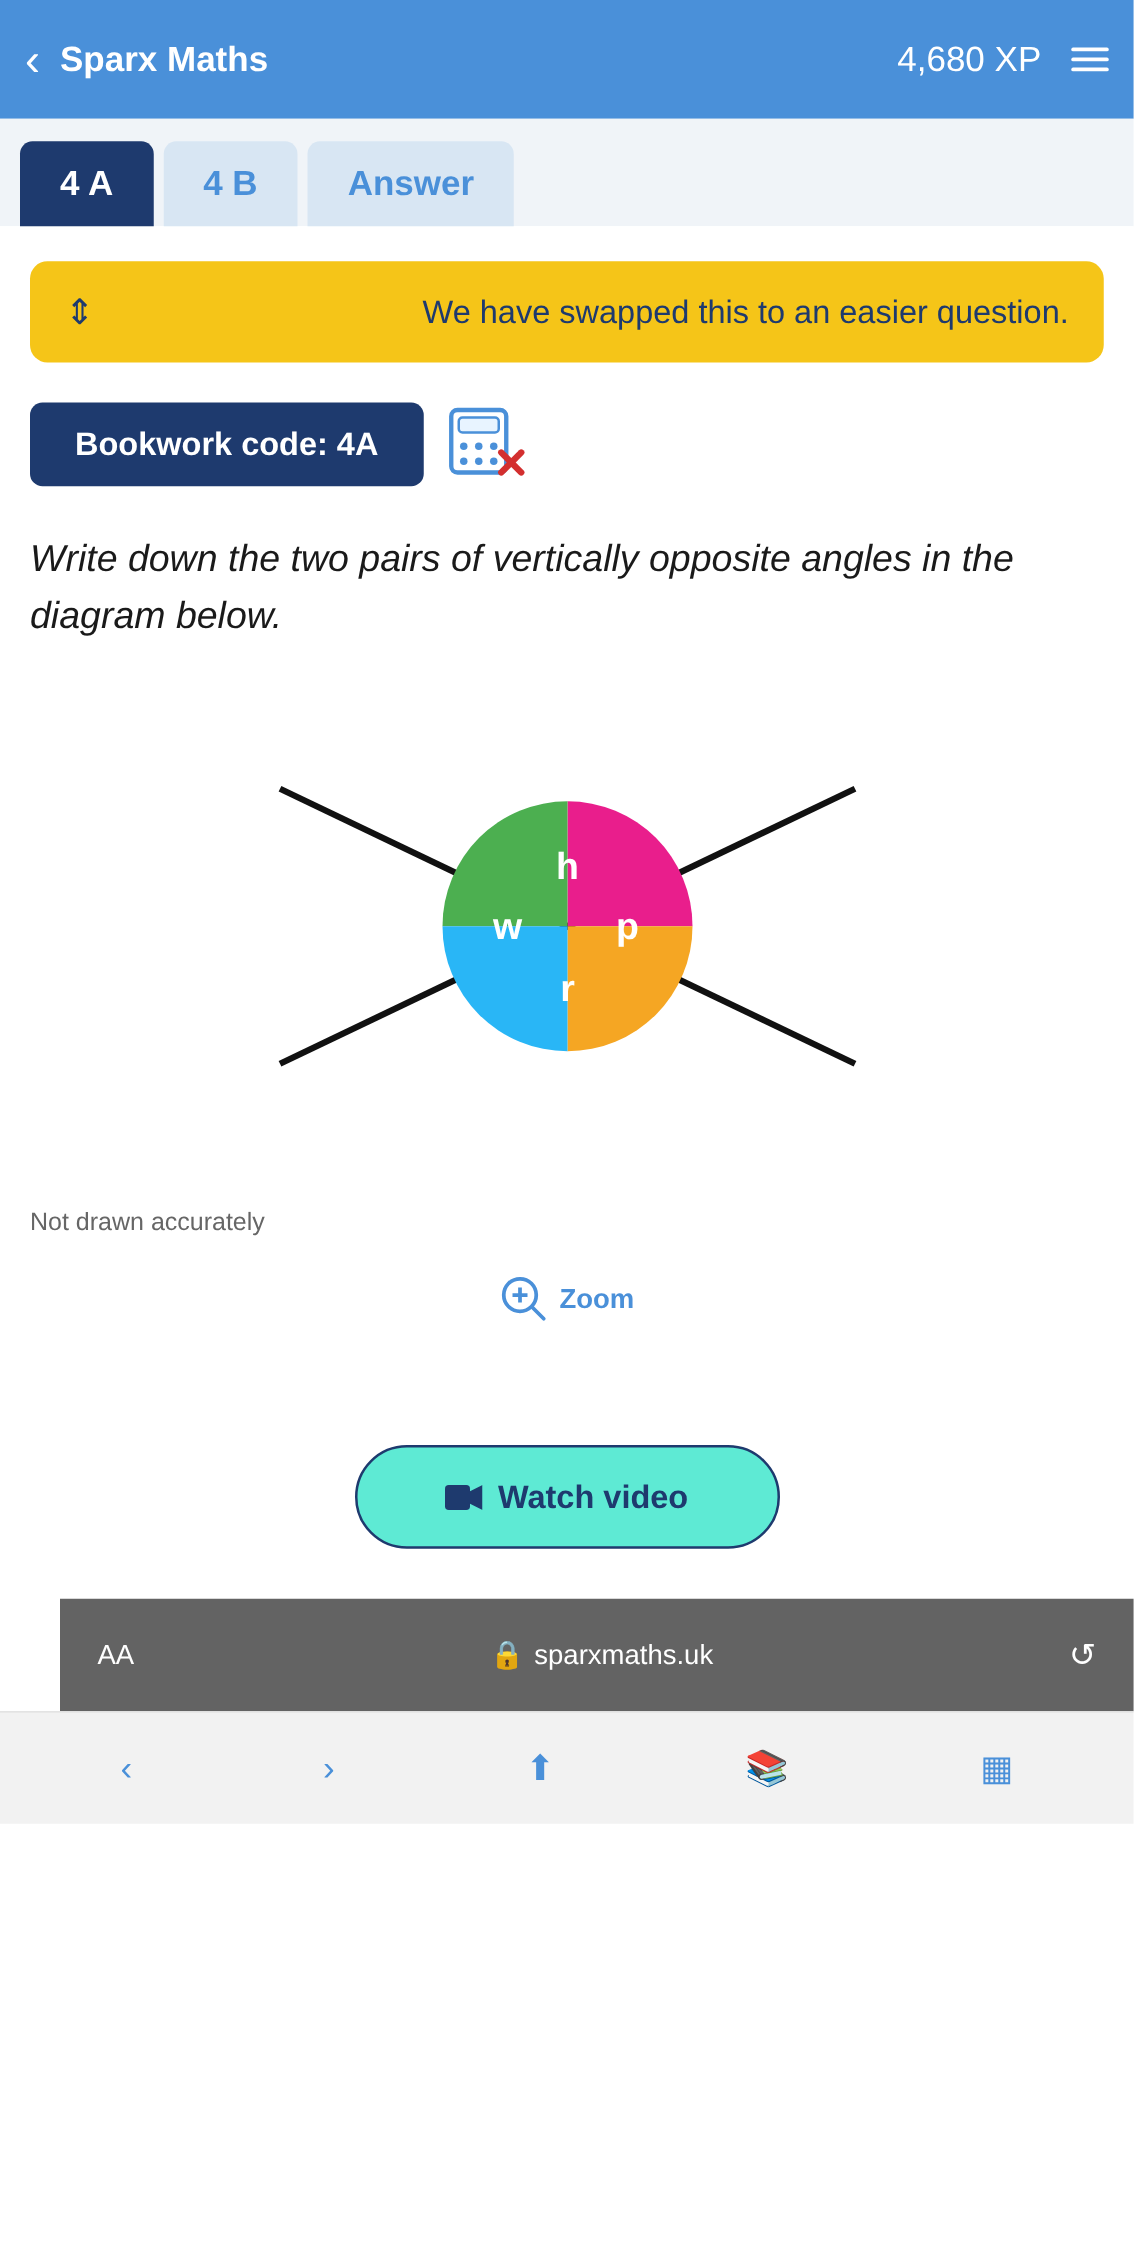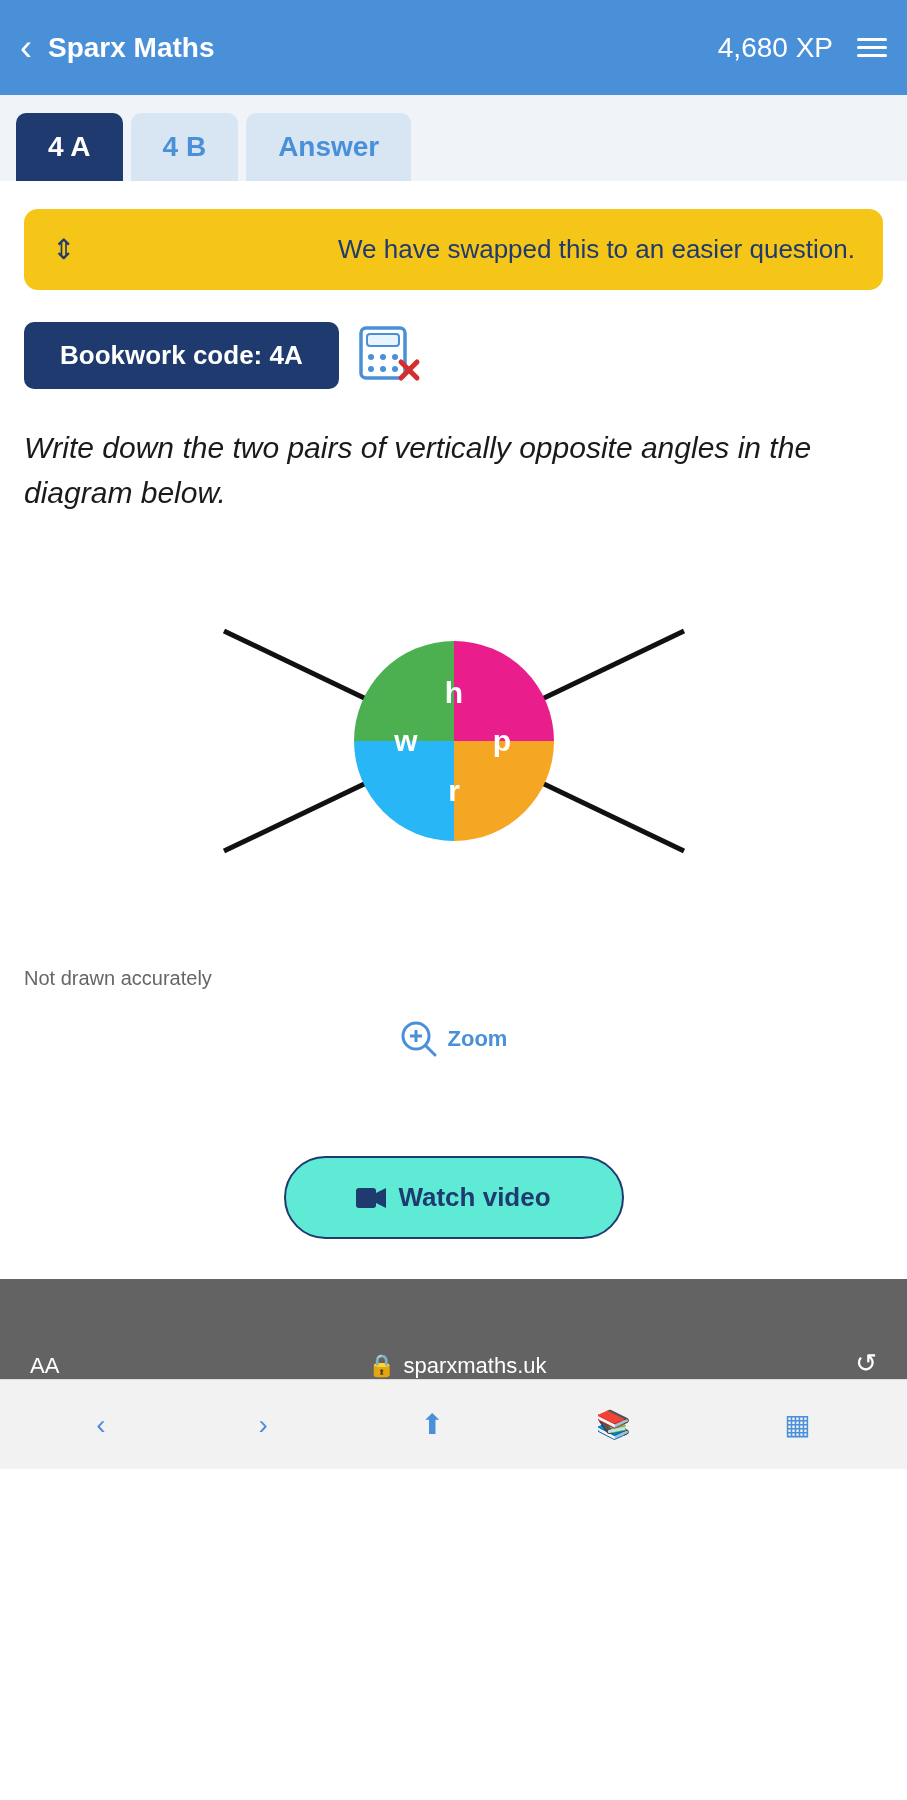--- a/index.html
+++ b/index.html
@@ -207,25 +207,26 @@
       background: #4A90D9;
       color: white;
       font-size: 26px;
       font-weight: 700;
       cursor: pointer;
     }
 
     
     .browser-bar {
       background: #636363;
-      height: 100px;
-      display: flex;
-      align-items: flex-end;
+      height: 90px;
+      display: flex;
+      align-items: center;
       padding: 0 30px;
       gap: 20px;
+      margin-left: 48px;
     }
     .browser-aa {
       color: white;
       font-size: 22px;
       font-weight: 500;
     }
     .browser-url {
       flex: 1;
       text-align: center;
       color: white;

